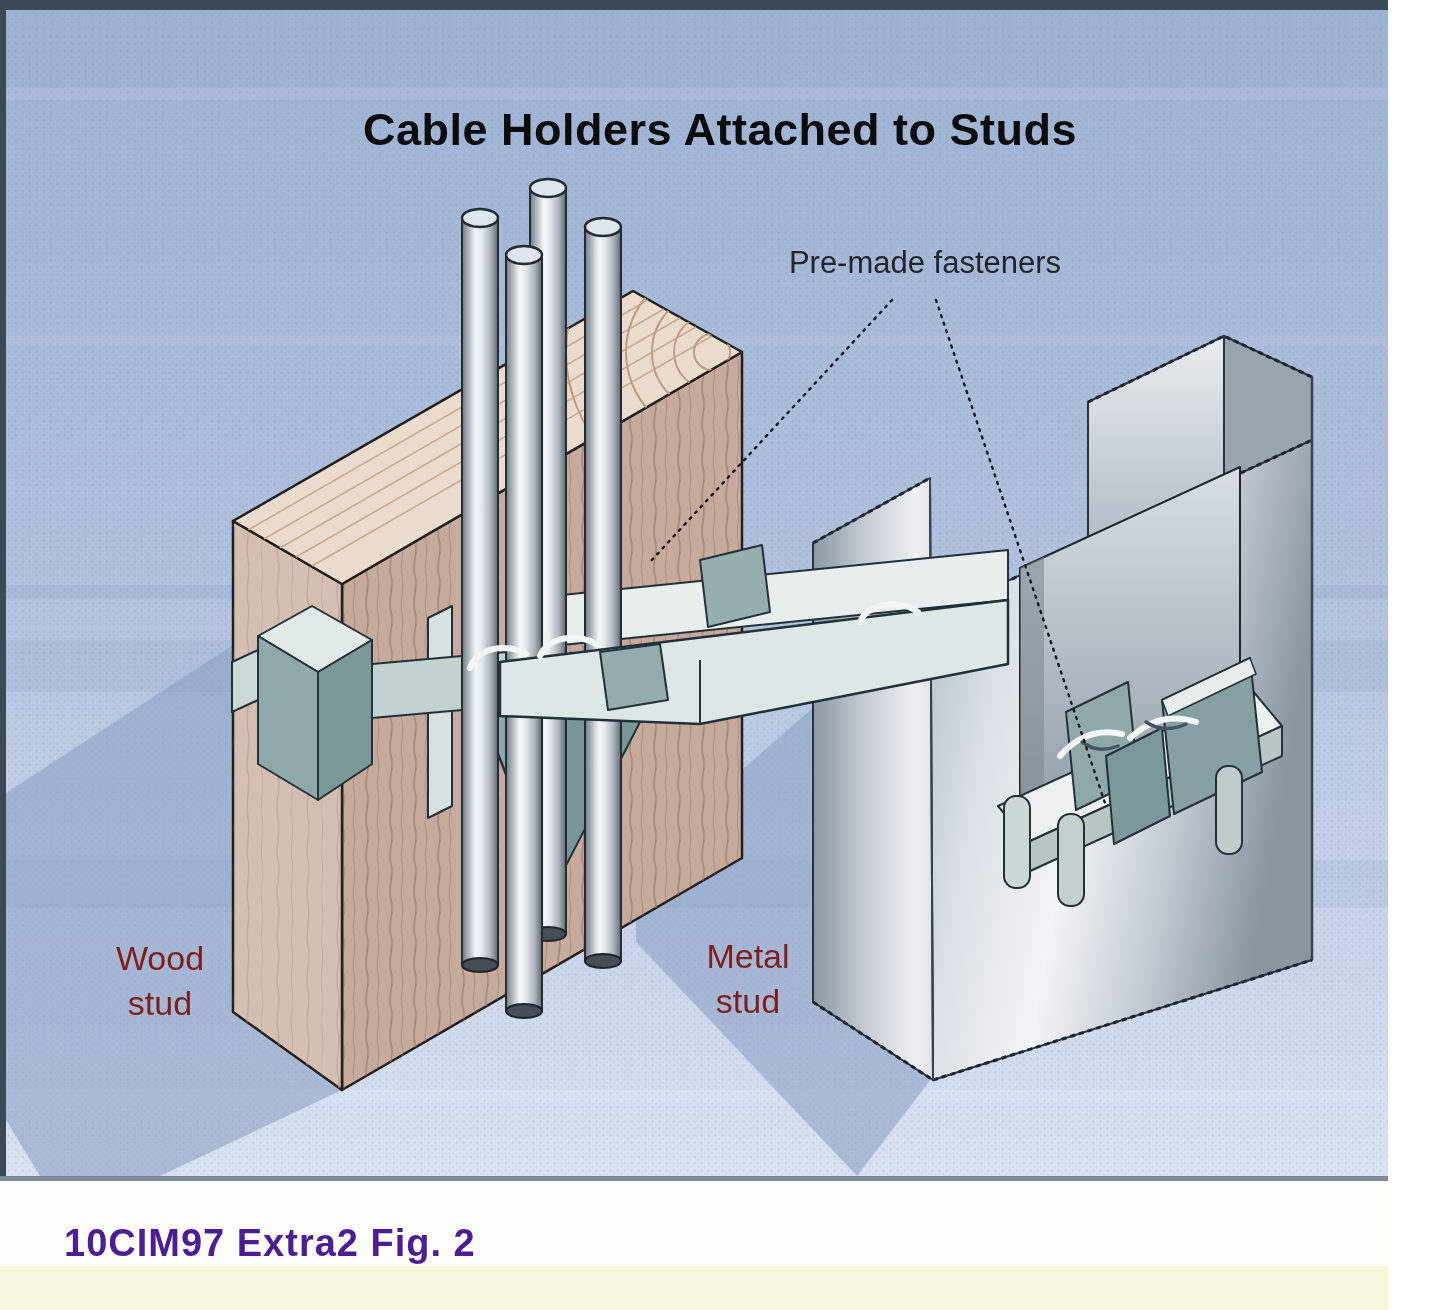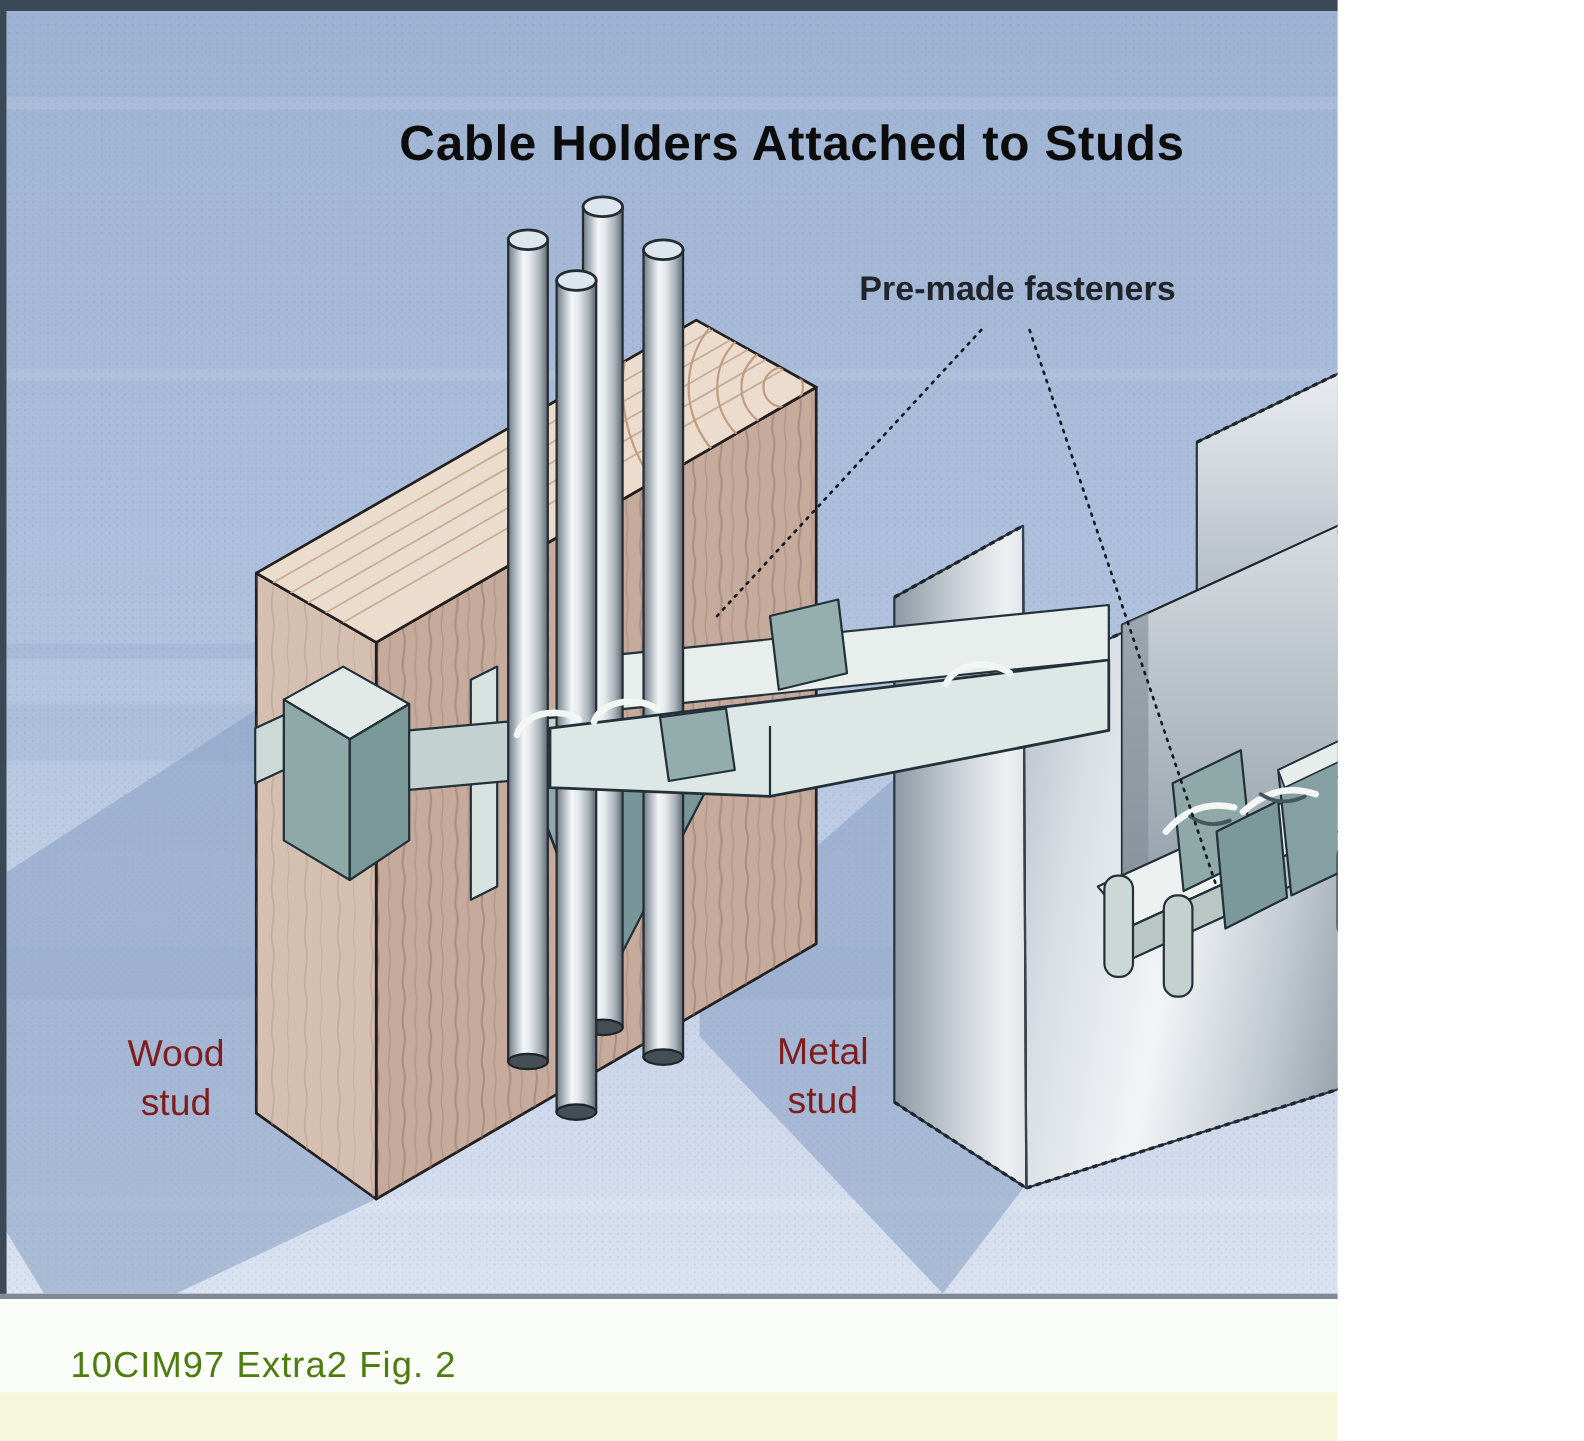--- a/index.html
+++ b/index.html
@@ -1,27 +1,27 @@
 <!DOCTYPE html>
 <html><head>
 <meta charset="utf-8">
 <style>
   html,body{margin:0;padding:0;background:#ffffff;}
-  .frame{position:relative;width:1216px;height:1310px;overflow:hidden;background:#fff;
+  .frame{position:relative;width:1388px;height:1310px;overflow:hidden;background:#fff;
          font-family:"Liberation Sans",sans-serif;}
   .frame svg{position:absolute;left:0;top:0;}
   .lbl{position:absolute;color:#16191e;}
   .title{left:0;top:104px;width:1440px;text-align:center;
          font-size:45px;font-weight:bold;letter-spacing:.5px;color:#0c0c0c;}
   .fasteners{left:740px;top:245px;width:370px;text-align:center;
-             font-size:31px;font-weight:700;color:#20242b;}
+             font-size:31px;font-weight:400;color:#20242b;}
   .stud-label{width:150px;text-align:center;font-size:34px;line-height:1.32;color:#7f1d1d;}
   .wood-label{left:85px;top:936px;}
   .metal-label{left:673px;top:934px;}
-  .caption{left:64px;top:1222px;font-size:33px;letter-spacing:1px;color:#4d7c0f;}
+  .caption{left:64px;top:1222px;font-size:38px;letter-spacing:1px;color:#4c1d95;font-weight:bold;}
 </style>
 </head>
 <body>
 
 <div class="frame">
 
 <svg width="1440" height="1310" viewBox="0 0 1440 1310">
   <defs>
     <linearGradient id="bgGrad" x1="0" y1="0" x2="0" y2="1">
       <stop offset="0" stop-color="#9db2d2"></stop>

